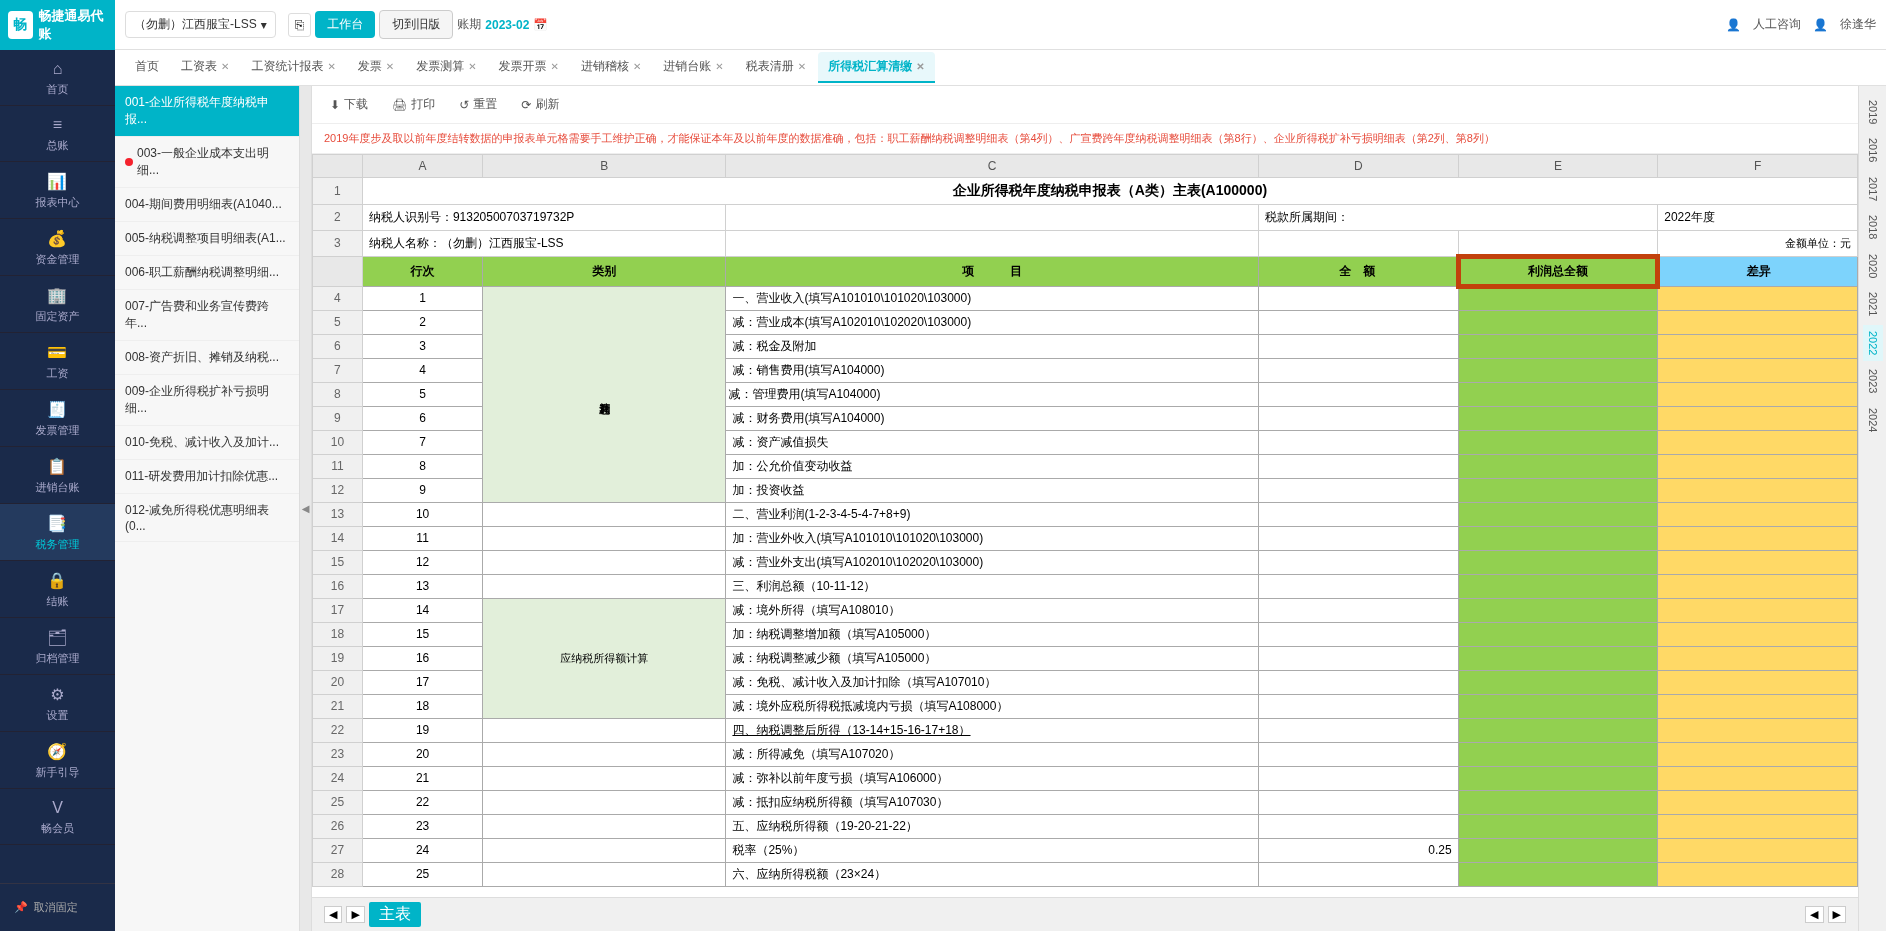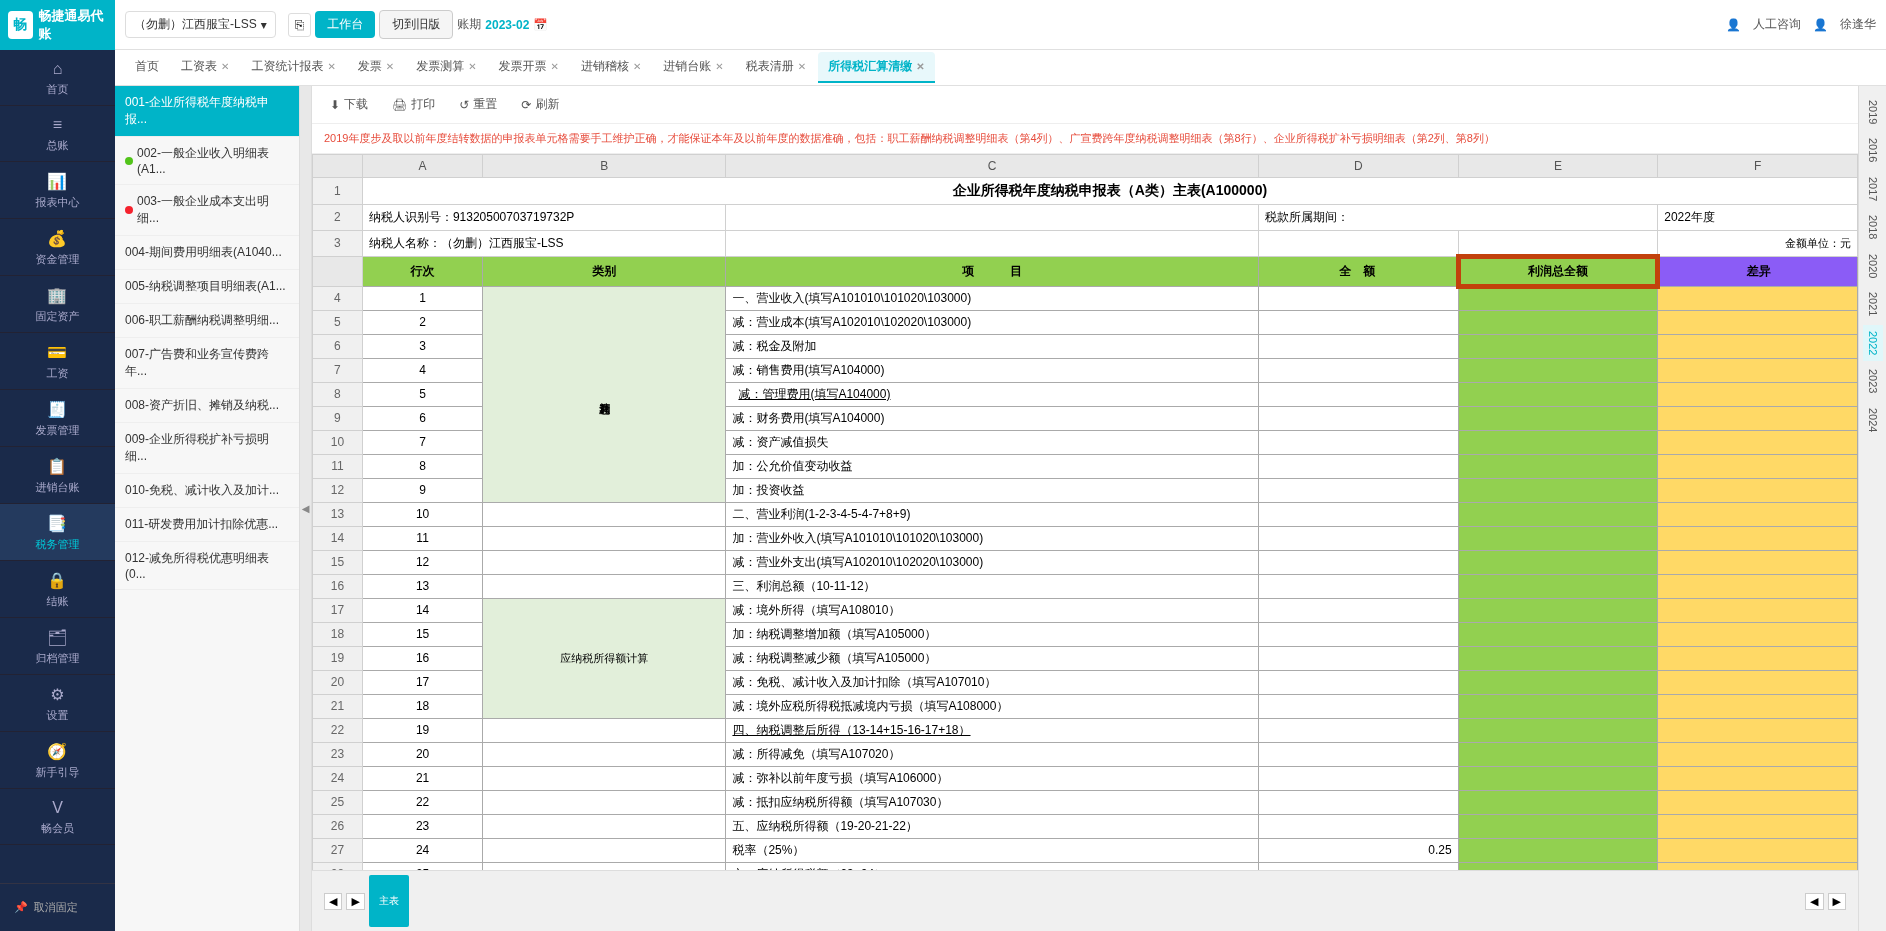--- a/index.html
+++ b/index.html
@@ -62,21 +62,21 @@
     
     .col-A { width: 50px; }
     .col-B { width: 80px; }
     .col-C { width: 320px; }
     .col-D { width: 120px; }
     .col-E { width: 120px; }
     .col-F { width: 120px; }
 
     
     .bottom-tab { background: #f0f0f0; border-top: 1px solid #ddd; padding: 4px 12px; display: flex; align-items: center; gap: 4px; flex-shrink: 0; }
-    .bottom-tab-item { padding: 19px 10px; background: #00b4c8; color: #fff; font-size: 10px; border-radius: 2px; cursor: pointer; }
+    .bottom-tab-item { padding: 2px 10px; background: #00b4c8; color: #fff; font-size: 16px; border-radius: 2px; cursor: pointer; }
 
     
     .year-panel { width: 28px; background: #f0f0f0; border-left: 1px solid #ddd; display: flex; flex-direction: column; align-items: center; padding-top: 8px; gap: 2px; flex-shrink: 0; }
     .year-label { writing-mode: vertical-rl; font-size: 11px; color: #555; padding: 6px 4px; cursor: pointer; }
     .year-label.active { color: #00b4c8; background: #e0f7fa; }
   </style>
 </head>
 <body>
 
 <div class="sidebar">
@@ -211,24 +211,20 @@
         <span>所得税汇算清缴</span>
         <span class="tab-close">✕</span>
       </div>
     </div>
 
   <div class="content-area">
 
     <div class="report-list" id="report-list">
         <div class="report-list-item active">
           <span>001-企业所得税年度纳税申报...</span>
-        </div>
-        <div class="report-list-item">
-          <span class="status-dot dot-green"></span>
-          <span>002-一般企业收入明细表(A1...</span>
         </div>
         <div class="report-list-item">
           <span class="status-dot dot-red"></span>
           <span>003-一般企业成本支出明细...</span>
         </div>
         <div class="report-list-item">
           <span>004-期间费用明细表(A1040...</span>
         </div>
         <div class="report-list-item">
           <span>005-纳税调整项目明细表(A1...</span>
@@ -327,21 +323,21 @@
   <td></td>
   <td style="text-align:right;font-size:11px;">金额单位：元</td>
               </tr>
               <tr>
                 <td class="row-header col-header"></td>
   <td style="background:#92d050;text-align:center;font-weight:bold;border:1px solid #aaa;">行次</td>
   <td style="background:#92d050;text-align:center;font-weight:bold;border:1px solid #aaa;">类别</td>
   <td style="background:#92d050;text-align:center;font-weight:bold;border:1px solid #aaa;">项　　　目</td>
   <td style="background:#92d050;text-align:center;font-weight:bold;border:1px solid #aaa;">全　额</td>
   <td style="background:#92d050;text-align:center;font-weight:bold;border:5px solid #c2410c;">利润总全额</td>
-  <td style="background:#8b5cf6;text-align:center;font-weight:bold;border:1px solid #aaa;">差异</td>
+  <td style="background:#7dd3fc;text-align:center;font-weight:bold;border:1px solid #aaa;">差异</td>
               </tr>
               <tr>
                 <td class="row-header">4</td>
     <td style="text-align:center;border:1px solid #aaa;">1</td>
     <td rowspan="9" style="background:#e2efda;text-align:center;vertical-align:middle;font-size:11px;writing-mode:vertical-rl;border:1px solid #aaa;">利润总额计算</td>
     <td style="border:1px solid #aaa;padding:3px 6px;">一、营业收入(填写A101010\101020\103000)</td>
     <td style="border:1px solid #aaa;text-align:right;"></td>
     <td style="background:#92d050;border:1px solid #aaa;"></td>
     <td style="background:#ffd966;border:1px solid #aaa;"></td>
               </tr>
@@ -369,21 +365,21 @@
 
     <td style="border:1px solid #aaa;padding:3px 6px;">减：销售费用(填写A104000)</td>
     <td style="border:1px solid #aaa;text-align:right;"></td>
     <td style="background:#92d050;border:1px solid #aaa;"></td>
     <td style="background:#ffd966;border:1px solid #aaa;"></td>
               </tr>
               <tr>
                 <td class="row-header">8</td>
     <td style="text-align:center;border:1px solid #aaa;">5</td>
 
-    <td style="border:1px solid #aaa;padding:3px 12px;text-decoration:underline;">减：管理费用(填写A104000)</td>
+    <td style="border:1px solid #aaa;padding:3px 2px;">减：管理费用(填写A104000)</td>
     <td style="border:1px solid #aaa;text-align:right;"></td>
     <td style="background:#92d050;border:1px solid #aaa;"></td>
     <td style="background:#ffd966;border:1px solid #aaa;"></td>
               </tr>
               <tr>
                 <td class="row-header">9</td>
     <td style="text-align:center;border:1px solid #aaa;">6</td>
 
     <td style="border:1px solid #aaa;padding:3px 6px;">减：财务费用(填写A104000)</td>
     <td style="border:1px solid #aaa;text-align:right;"></td>

